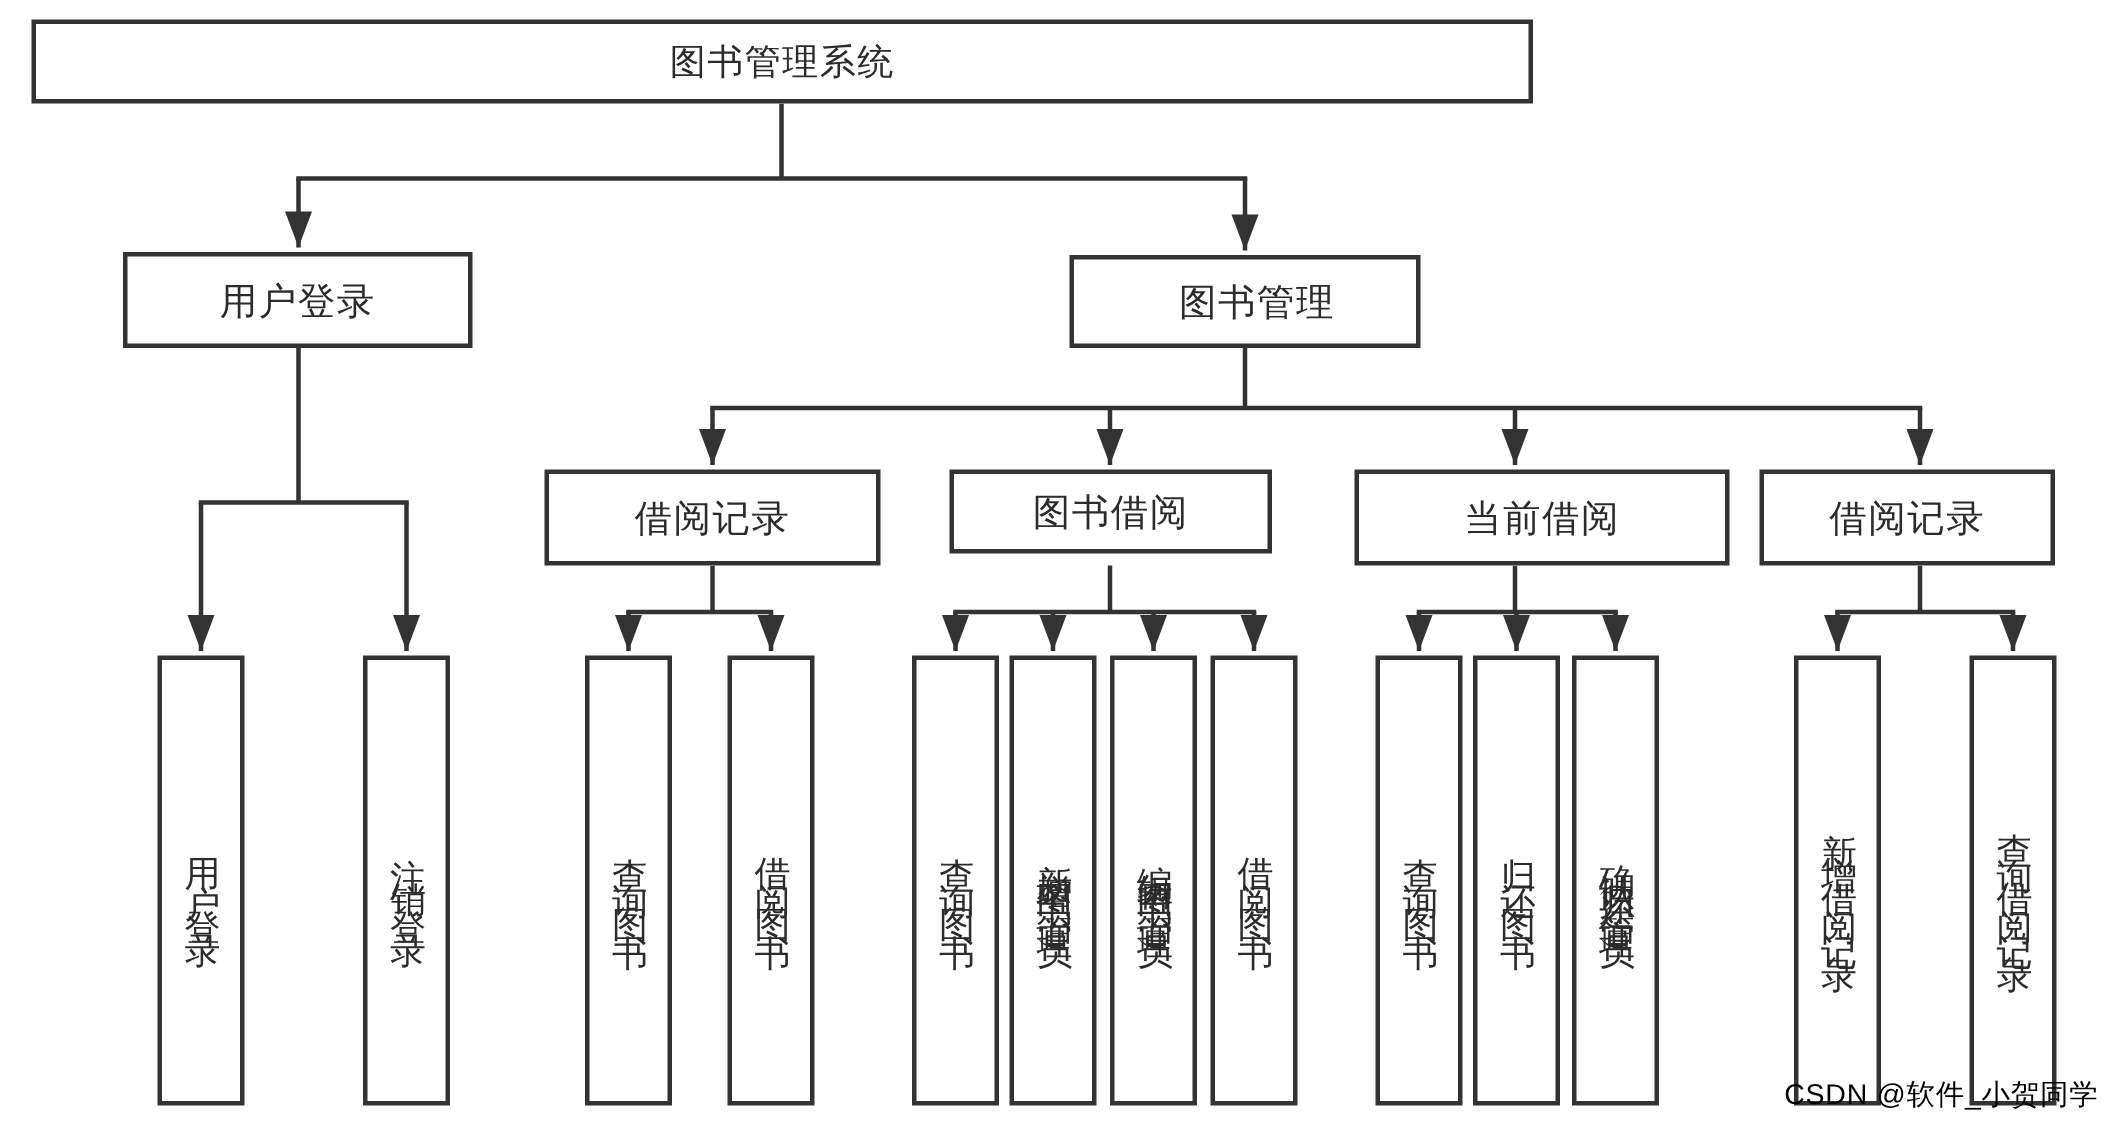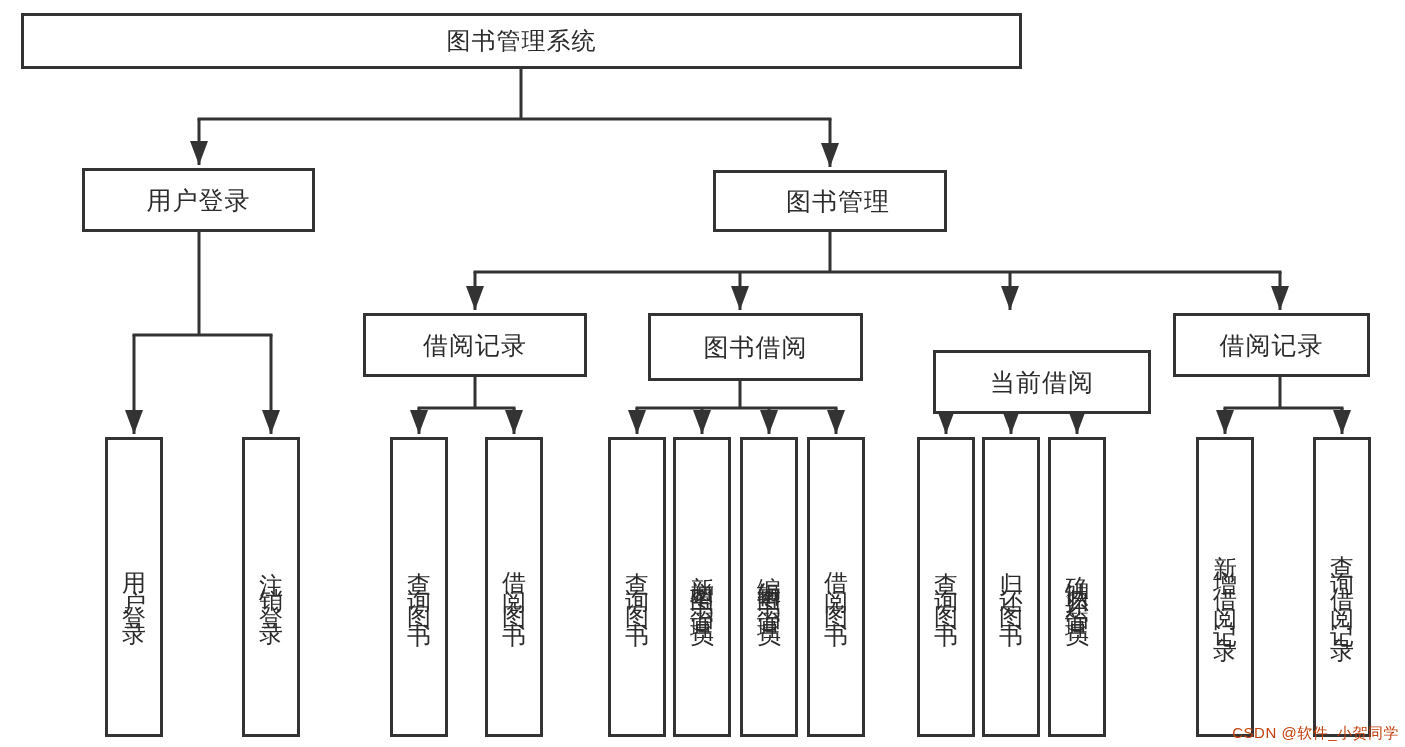--- a/index.html
+++ b/index.html
@@ -52,23 +52,23 @@
     font-size: 24px;
     font-weight: 500;
     line-height: 1;
     color: #2b2b2b;
     white-space: nowrap;
   }
   .watermark {
     position: absolute;
     right: 6px;
     bottom: 4px;
-    font-size: 15px;
+    font-size: 19px;
     font-weight: 500;
-    color: #c2410c;
+    color: #000000;
     letter-spacing: 0.5px;
     white-space: nowrap;
   }
 </style>
 </head>
 <body>
 
 <div id="canvas">
 
   <svg id="wires" viewBox="0 0 1405 747" xmlns="http://www.w3.org/2000/svg" aria-hidden="true">
@@ -114,22 +114,22 @@
     <path fill="none" stroke="#333333" stroke-width="3" marker-end="url(#arw)" d="M1225 408 V434"></path>
     <path fill="none" stroke="#333333" stroke-width="3" marker-end="url(#arw)" d="M1342 408 V434"></path>
   </svg>
 
   <div class="node root" style="left:21px; top:13px; width:1001px; height:56px;">图书管理系统</div>
 
   <div class="node" style="left:82px; top:168px; width:233px; height:64px;">用户登录</div>
   <div class="node" style="left:713px; top:170px; width:234px; height:62px;padding-left:16px;">图书管理</div>
 
   <div class="node" style="left:363px; top:313px; width:224px; height:64px;">借阅记录</div>
-  <div class="node" style="left:648px; top:313px; width:215px; height:68px;">图书借阅</div>
-  <div class="node" style="left:933px; top:313px; width:218px; height:64px;margin-top:37px;">当前借阅</div>
+  <div class="node" style="left:633px; top:313px; width:215px; height:56px;">图书借阅</div>
+  <div class="node" style="left:903px; top:313px; width:250px; height:64px;">当前借阅</div>
   <div class="node" style="left:1173px; top:313px; width:197px; height:64px;">借阅记录</div>
 
   <div class="leaf" style="left:105px;">
     <span class="vtext" style="letter-spacing: 17px;">用户登录</span>
   </div>
   <div class="leaf" style="left:242px;">
     <span class="vtext" style="letter-spacing: 17px;">注销登录</span>
   </div>
   <div class="leaf" style="left:390px;">
     <span class="vtext" style="letter-spacing: 17px;">查询图书</span>

